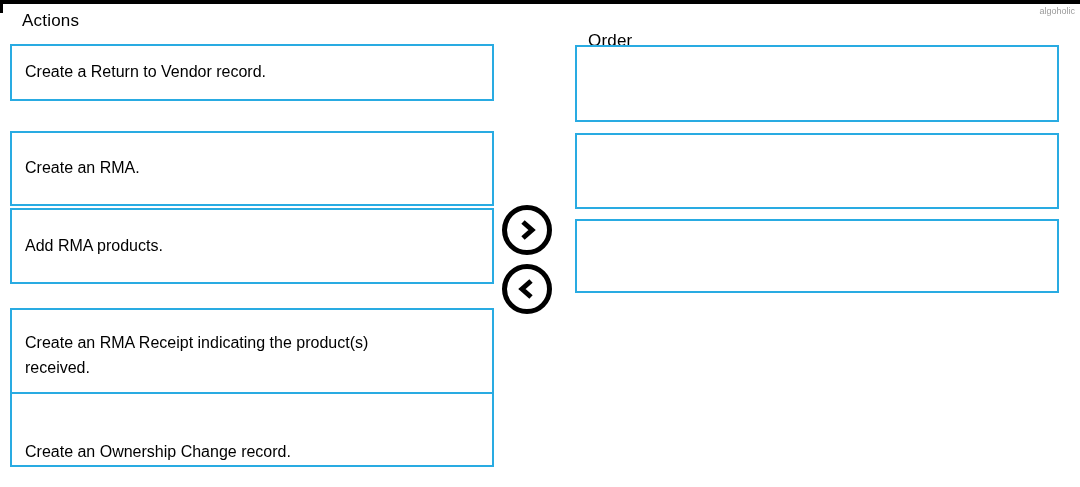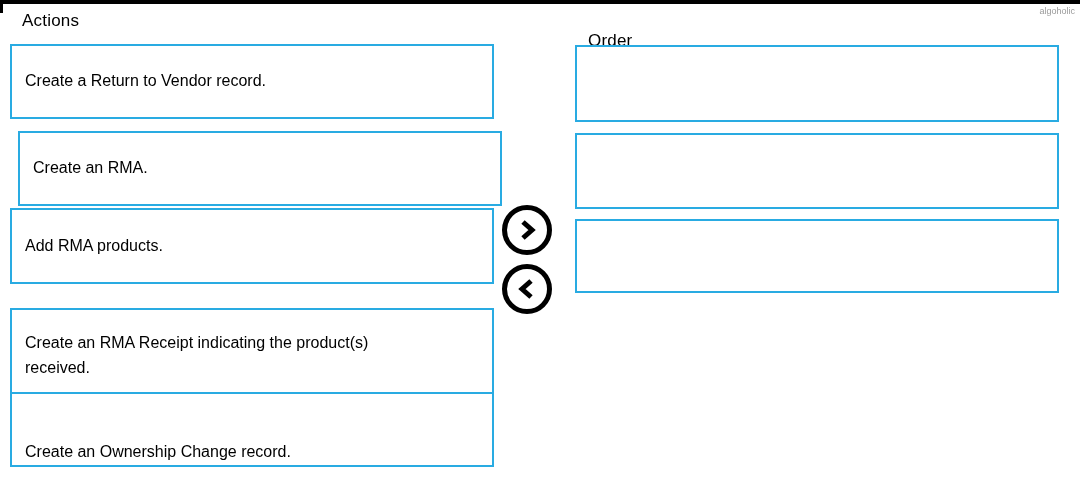--- a/index.html
+++ b/index.html
@@ -44,22 +44,22 @@
     display: flex;
     align-items: center;
     padding: 0 13px;
     font-size: 16px;
     line-height: 1.55;
     color: #000;
   }
   .box .label { white-space: pre-line; }
   
   .abox { left: 10px; width: 484px; }
-  #action-0 { top: 44px;  height: 75px; }
-  #action-1 { top: 131px; height: 75px; margin-left: 8px; }
+  #action-0 { top: 44px;  height: 57px; }
+  #action-1 { top: 131px; height: 75px; }
   #action-2 { top: 208px; height: 76px; }
   #action-3 { top: 308px; height: 95px; }
   #action-4 { top: 392px; height: 75px; align-items: flex-end; }
   
   .obox { left: 575px; width: 484px; }
   #order-0 { top: 45px;  height: 77px; }
   #order-1 { top: 133px; height: 76px; }
   #order-2 { top: 219px; height: 74px; }
   
   .circle-btn {

